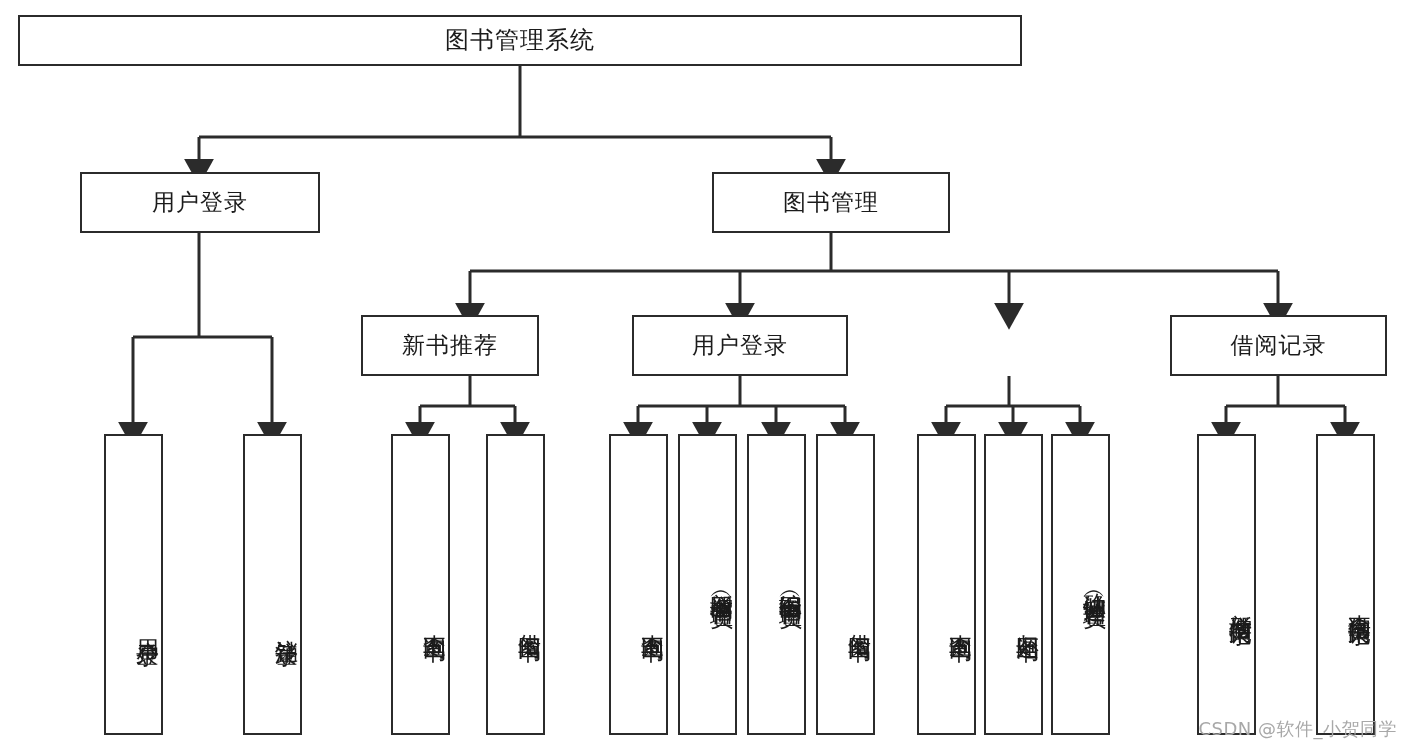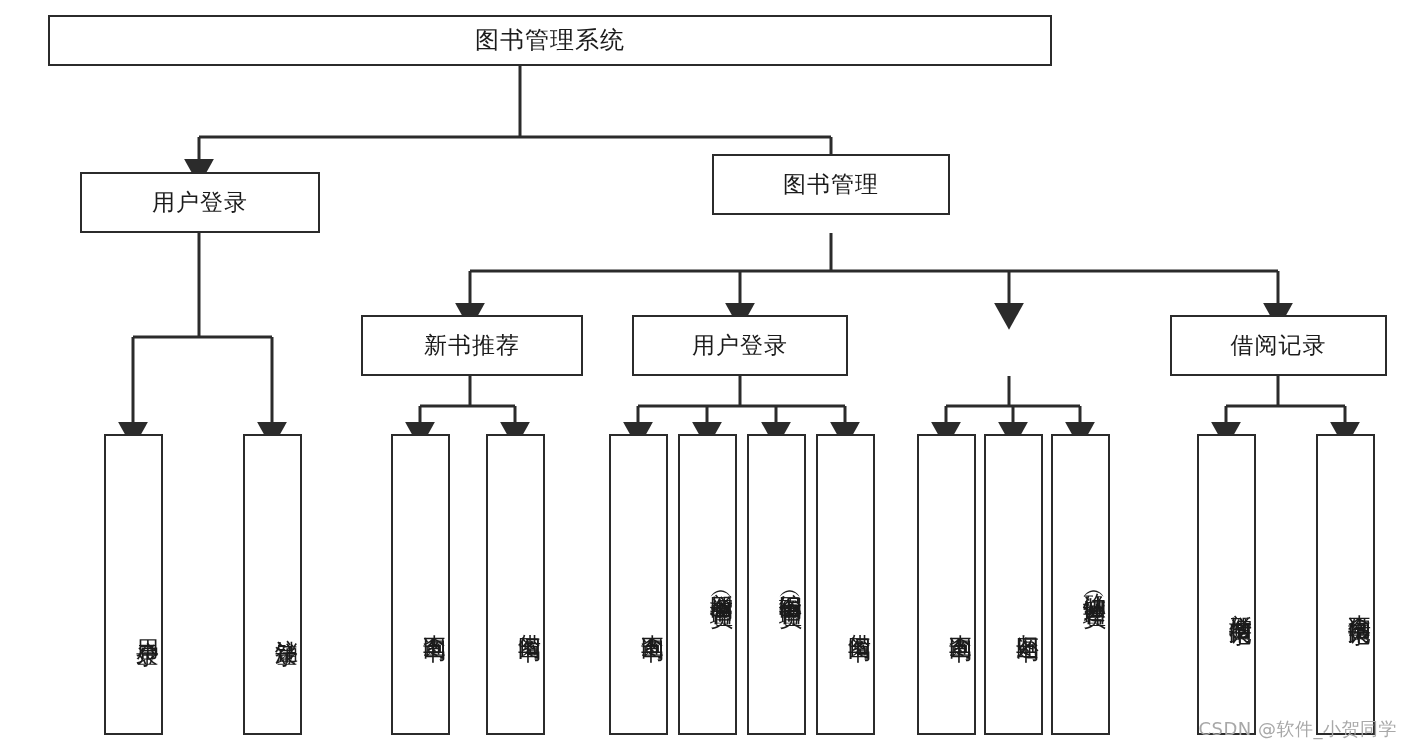--- a/index.html
+++ b/index.html
@@ -119,32 +119,32 @@
       <path d="M1013,406 L1013,423" marker-end="url(#arrow)"></path>
       <path d="M1080,406 L1080,423" marker-end="url(#arrow)"></path>
 
       <path d="M1278,376 L1278,406"></path>
       <path d="M1226,406 L1345,406"></path>
       <path d="M1226,406 L1226,423" marker-end="url(#arrow)"></path>
       <path d="M1345,406 L1345,423" marker-end="url(#arrow)"></path>
     </g>
   </svg>
 
-  <div class="node horiz" id="root-node" style="left:18px; top:15px; width:1004px; height:51px;margin-left:30px;">
+  <div class="node horiz" id="root-node" style="left:18px; top:15px; width:1004px; height:51px;">
     <span>图书管理系统</span>
   </div>
 
   <div class="node horiz" style="left:80px; top:172px; width:240px; height:61px;">
     <span>用户登录</span>
   </div>
-  <div class="node horiz" style="left:712px; top:154px; width:238px; height:61px;">
+  <div class="node horiz" style="left:712px; top:172px; width:238px; height:61px;">
     <span>图书管理</span>
   </div>
 
-  <div class="node horiz" style="left:361px; top:315px; width:222px; height:61px;align-items:center;">
+  <div class="node horiz" style="left:361px; top:315px; width:178px; height:61px;align-items:center;">
     <span>新书推荐</span>
   </div>
   <div class="node horiz" style="left:632px; top:315px; width:216px; height:61px;">
     <span>用户登录</span>
   </div>
   <div class="node horiz" style="left:1170px; top:315px; width:217px; height:61px;font-family:Liberation Serif, serif;">
     <span>借阅记录</span>
   </div>
 
   <div class="node vert" style="left:104px; top:434px; width:59px; height:301px; padding-top:86px;">

